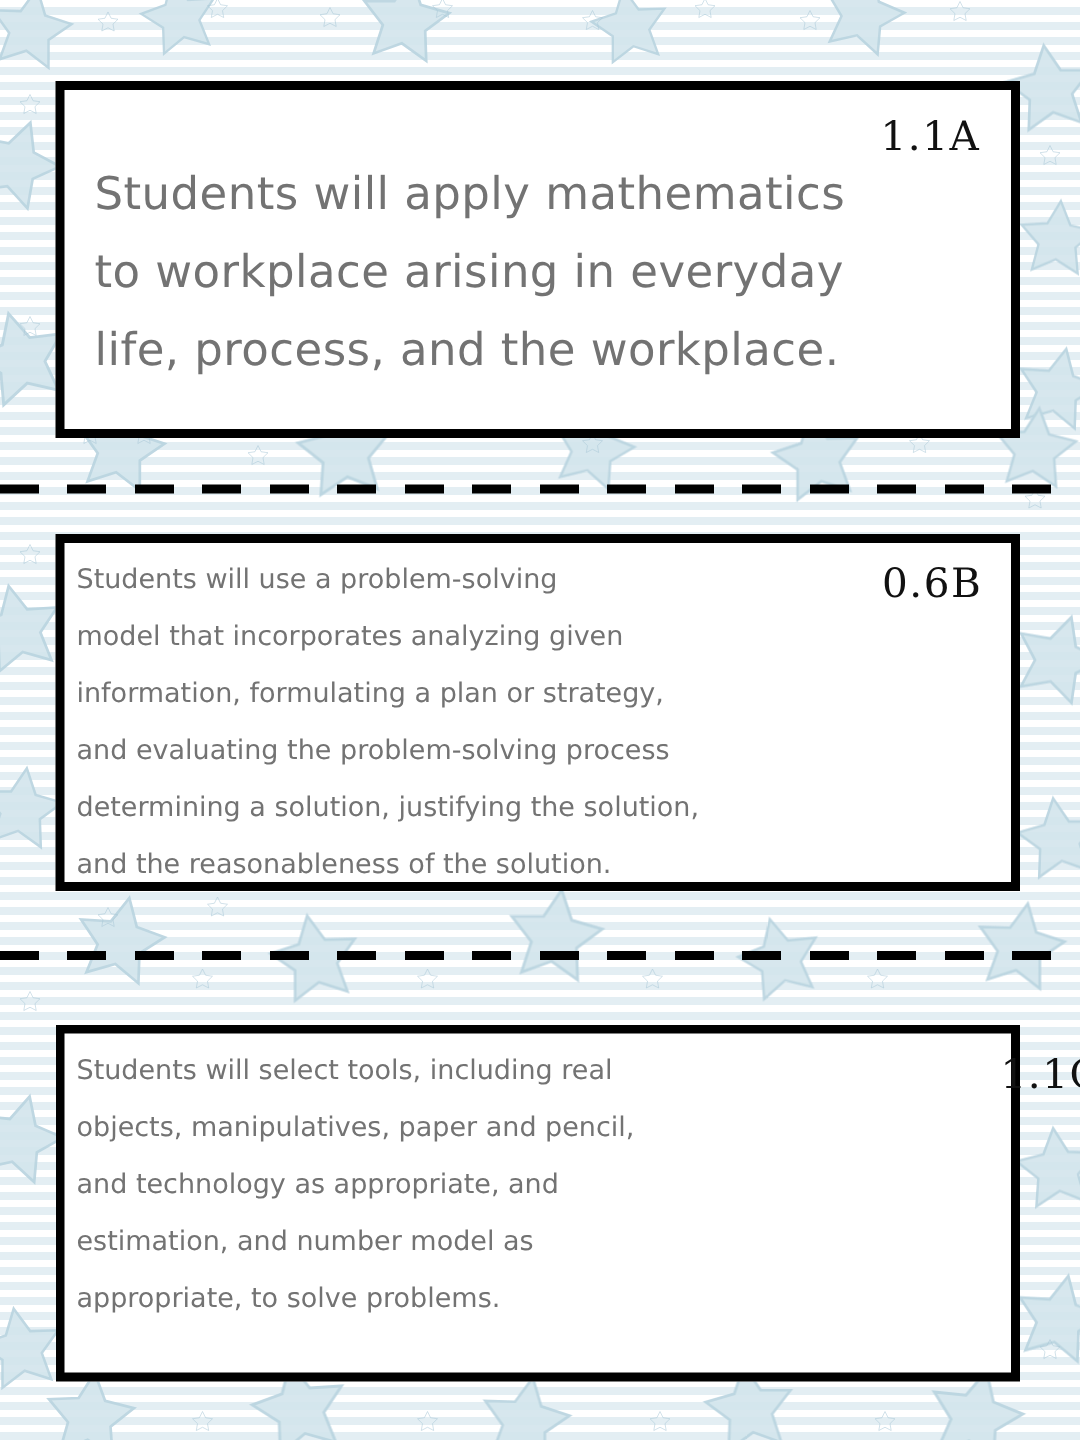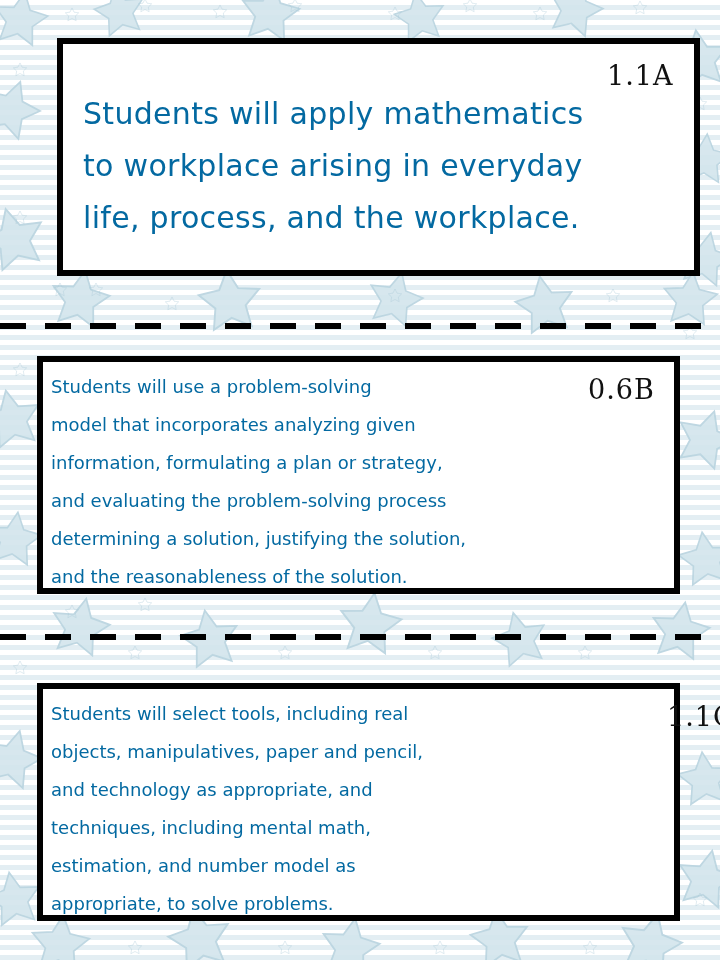--- a/index.html
+++ b/index.html
@@ -16,21 +16,21 @@
   }
   .card {
     position: absolute; left: 37px; width: 631px; background: #fff;
     border: 6px solid #000; z-index: 2; box-sizing: content-box;
   }
   .card-label {
     position: absolute; font-family: "DejaVu Serif", serif; color: #111;
     font-size: 27px; letter-spacing: 1px;
   }
   .card-text {
-    position: absolute; color: #0369a1; margin: 0;
+    position: absolute; color: #737373; margin: 0;
     font-family: "DejaVu Sans", sans-serif;
   }
   .card-text .line { display: block; white-space: nowrap; }
   #card-a .card-text { left: 20px; top: 44px; font-size: 30px; line-height: 52px; letter-spacing: 0.3px; }
   #card-b .card-text, #card-c .card-text { left: 8px; top: 6px; font-size: 18px; line-height: 38px; letter-spacing: 0px; }
 </style>
 </head>
 <body>
 
 <svg class="stars" width="720" height="960" viewBox="0 0 720 960">
@@ -99,21 +99,21 @@
     <use href="#st" transform="translate(585,653) scale(0.35)"></use>
     <use href="#st" transform="translate(20,668) scale(0.35)"></use>
     <use href="#st" transform="translate(700,900) scale(0.35)"></use>
     <use href="#st" transform="translate(135,948) scale(0.35)"></use>
     <use href="#st" transform="translate(285,948) scale(0.35)"></use>
     <use href="#st" transform="translate(440,948) scale(0.35)"></use>
     <use href="#st" transform="translate(590,948) scale(0.35)"></use>
   </g>
 </svg>
 
-<div class="card" id="card-a" style="top:38px; height:226px;margin-left:20px;">
+<div class="card" id="card-a" style="top:54px; height:226px;">
   <span class="card-label" style="left:544px; top:16px;">1.1A</span>
   <div class="card-text">
     <span class="line">Students will apply mathematics</span>
     <span class="line">to workplace arising in everyday</span>
     <span class="line">life, process, and the workplace.</span>
   </div>
 </div>
 
 <div class="dash-line" style="top:323px;"></div>
 
@@ -130,17 +130,16 @@
 </div>
 
 <div class="dash-line" style="top:634px;"></div>
 
 <div class="card" id="card-c" style="top:683px; height:226px;">
   <span class="card-label" style="left:576px; top:12px;margin-left:48px;">1.1C</span>
   <div class="card-text">
     <span class="line">Students will select tools, including real</span>
     <span class="line">objects, manipulatives, paper and pencil,</span>
     <span class="line">and technology as appropriate, and</span>
-    <span class="line">techniques, including mental math,</span>
     <span class="line">estimation, and number model as</span>
     <span class="line">appropriate, to solve problems.</span>
   </div>
 </div>
 
 </body></html>

